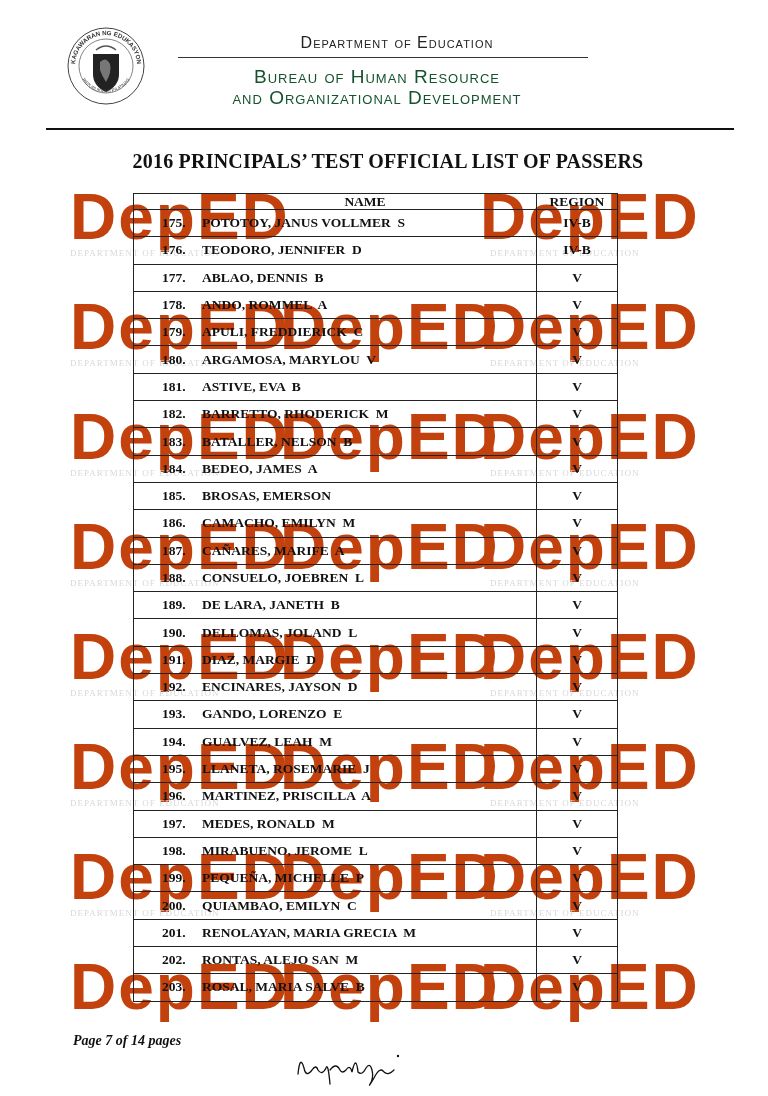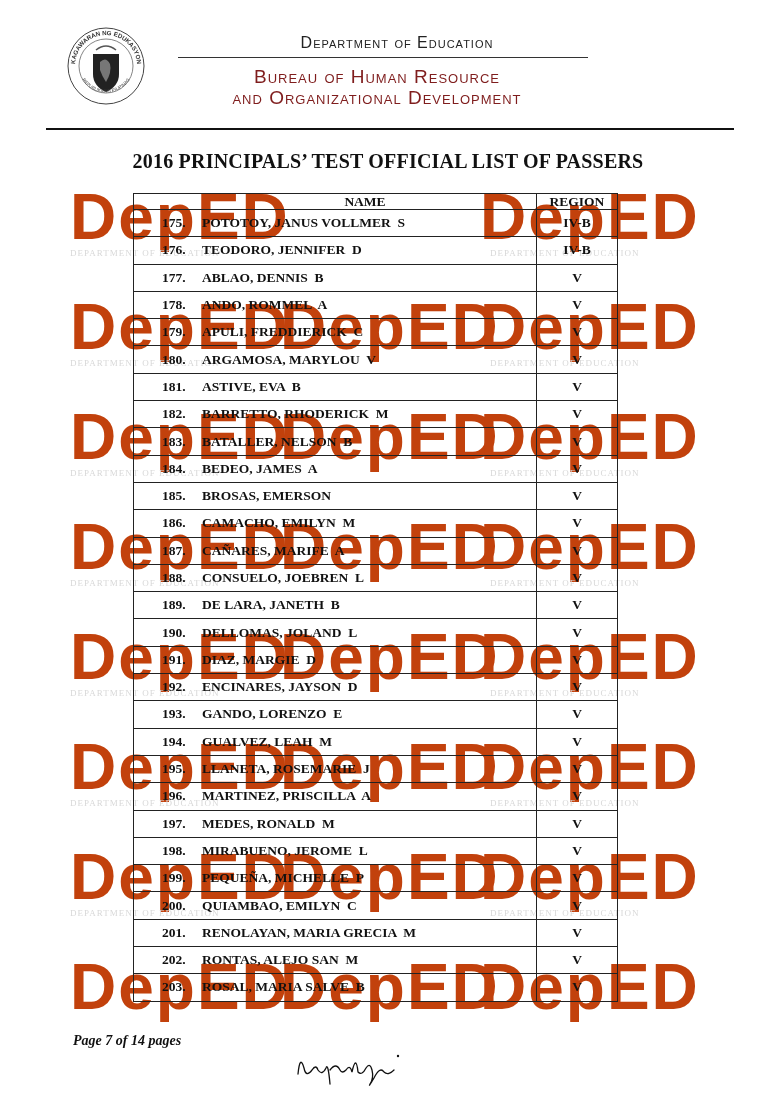--- a/index.html
+++ b/index.html
@@ -47,21 +47,21 @@
       position: absolute;
       left: 150px;
       top: 66px;
       width: 454px;
       text-align: center;
       font-family: "Liberation Sans", sans-serif;
       font-size: 19px;
       line-height: 21px;
       letter-spacing: 1px;
       font-variant: small-caps;
-      color: #7f1d1d;
+      color: #14532d;
     }
     .header-rule {
       position: absolute;
       left: 46px;
       top: 128px;
       width: 688px;
       height: 0;
       border-top: 2.5px solid #111;
     }
     .title {

